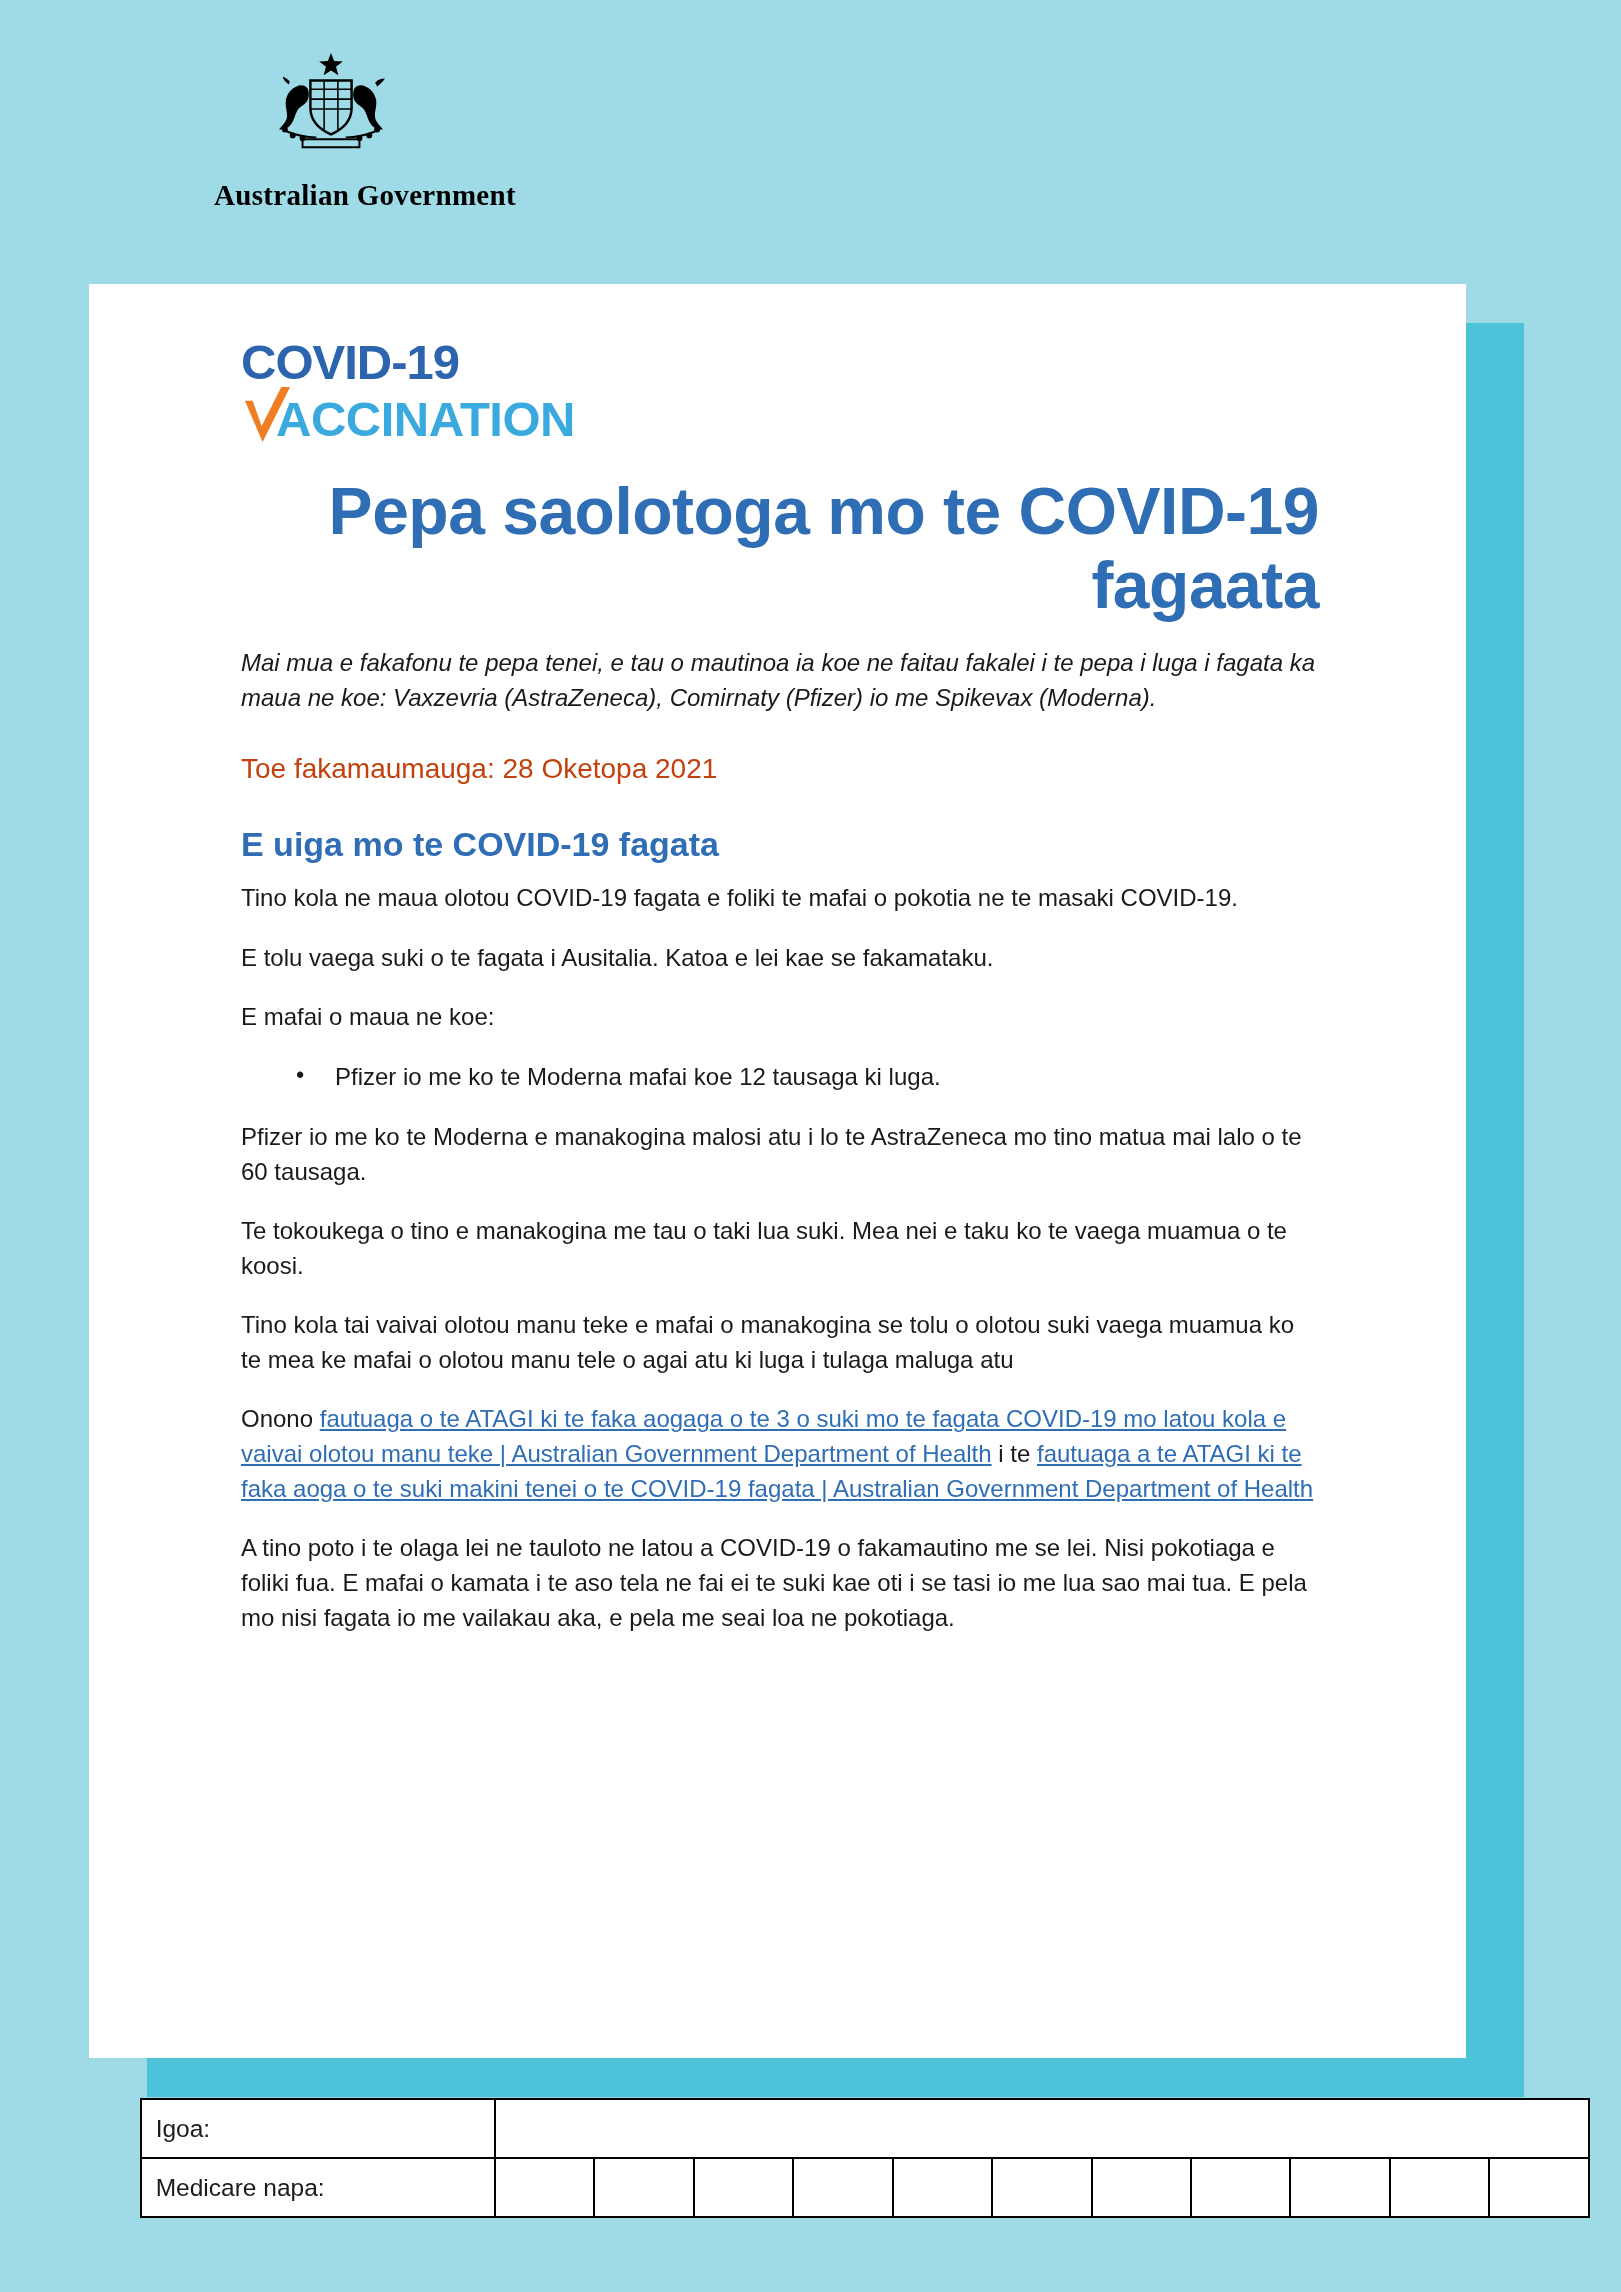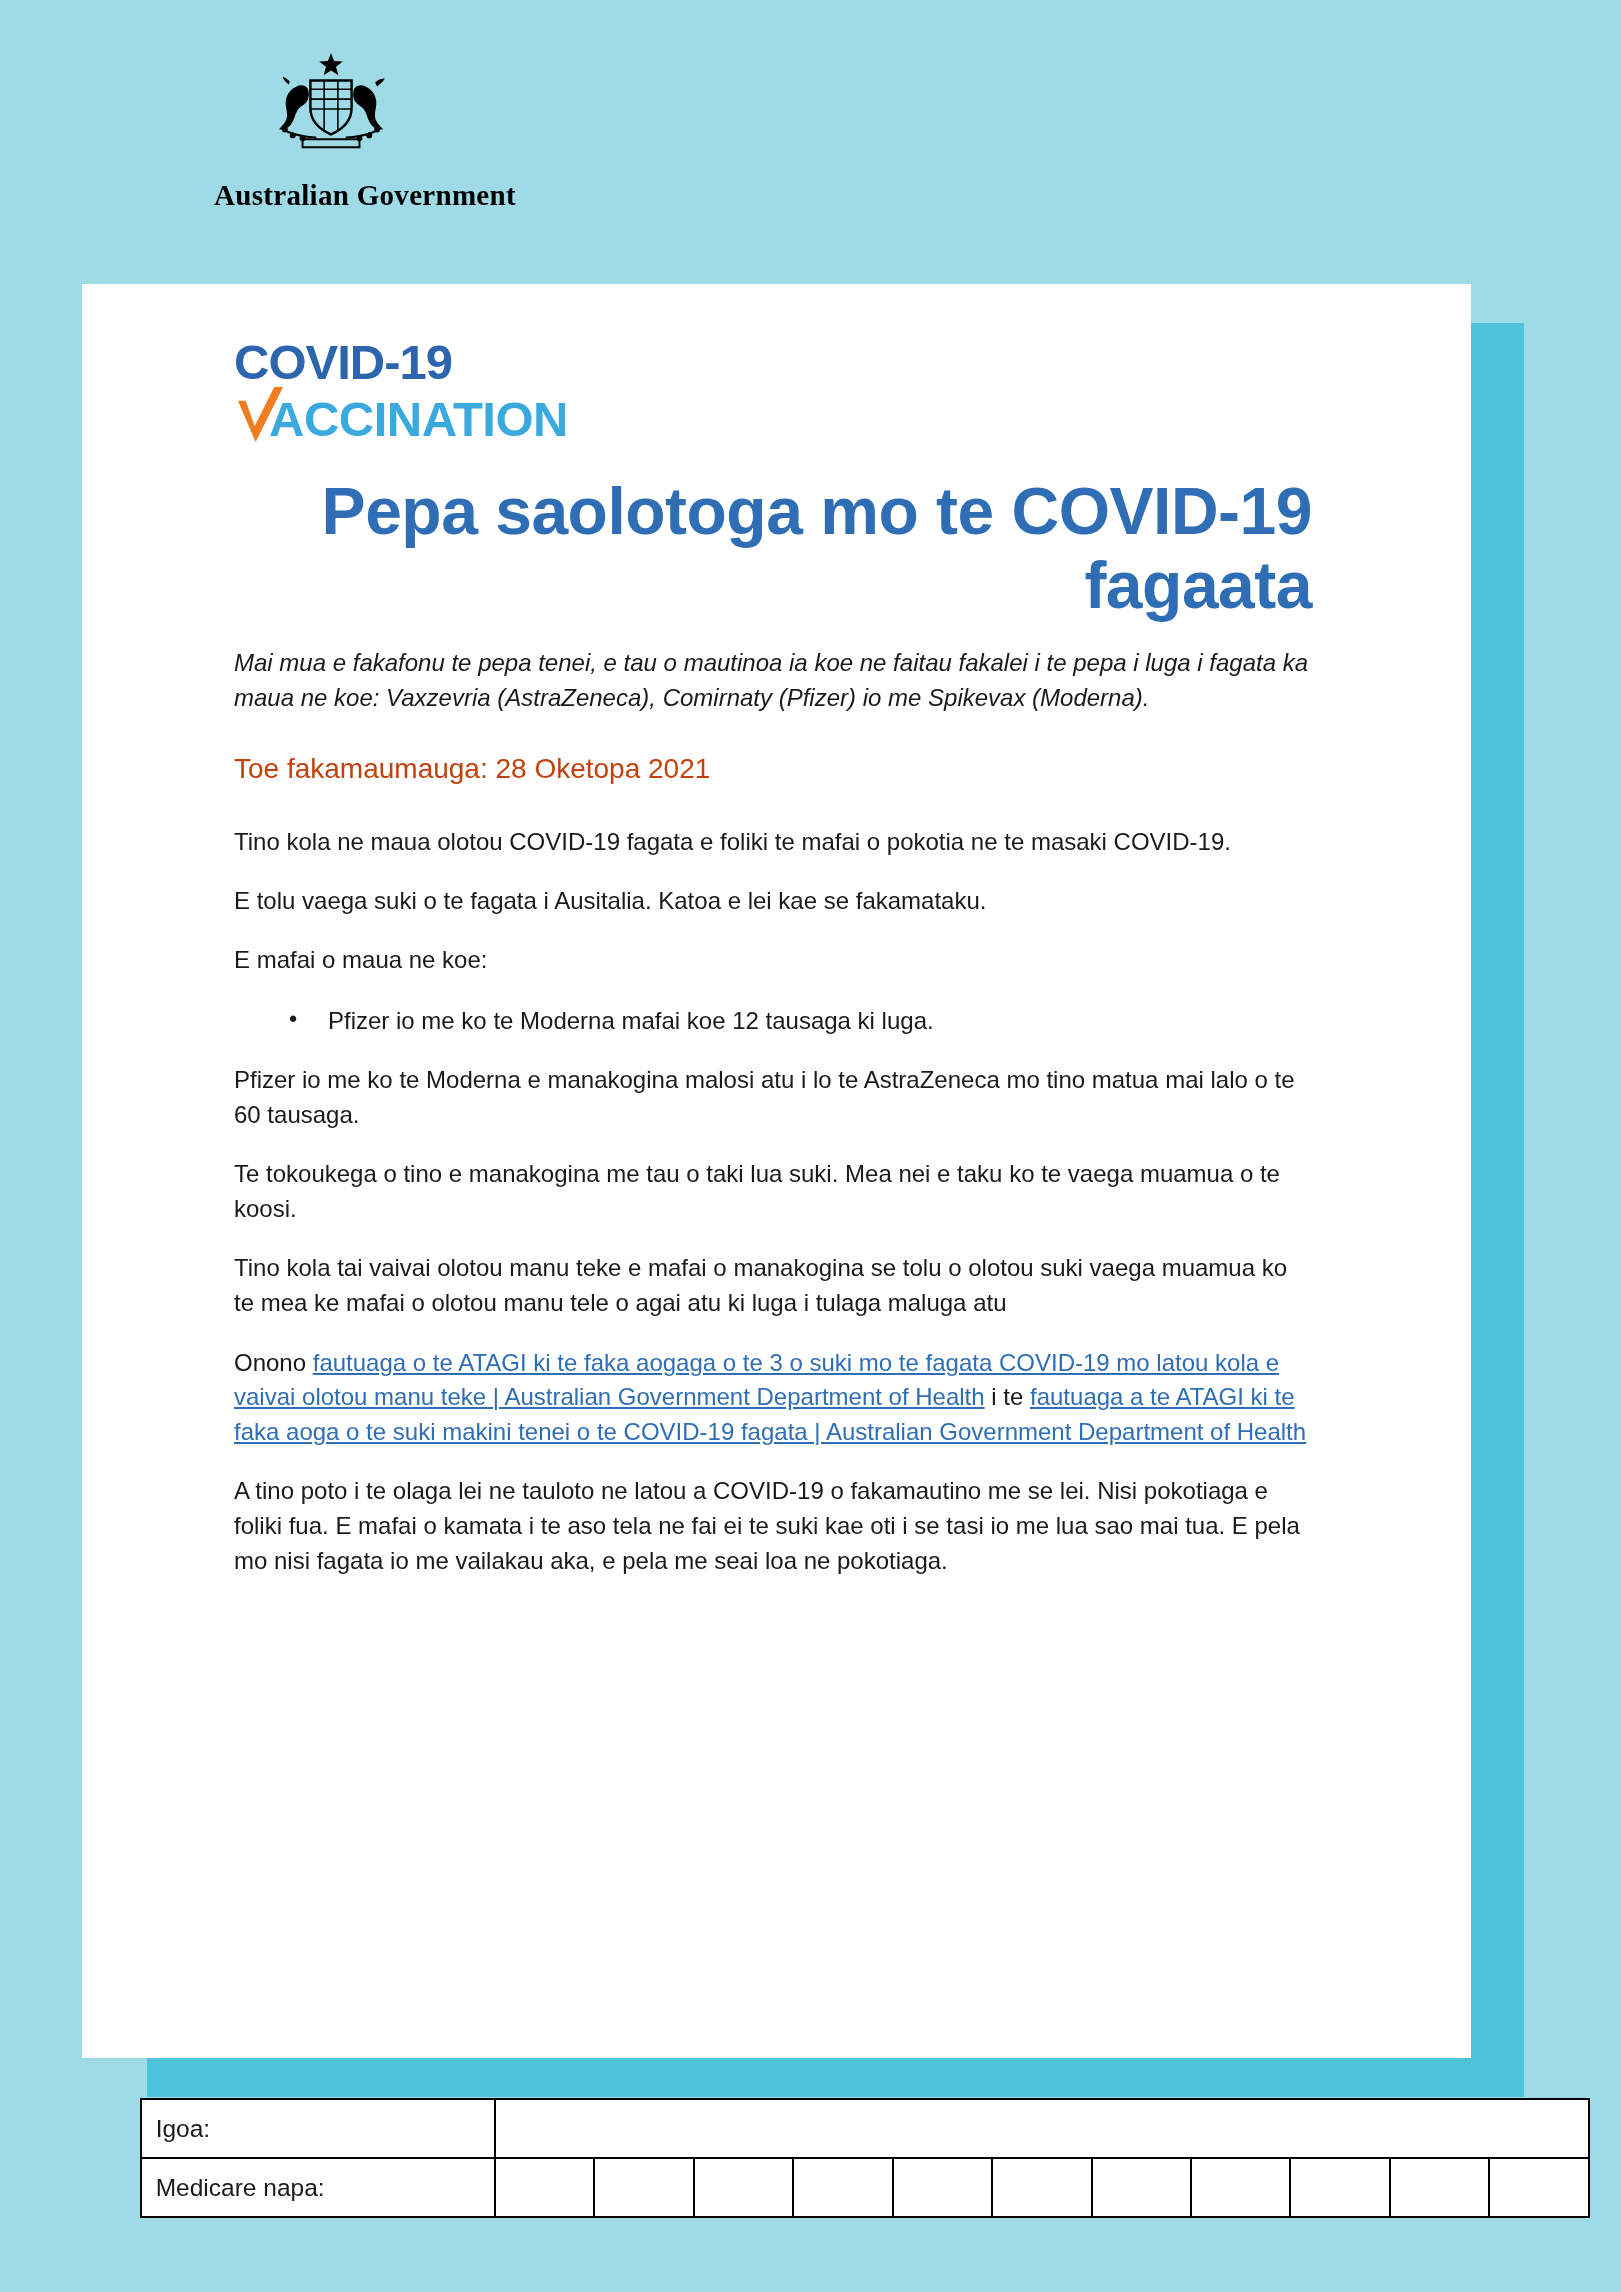--- a/index.html
+++ b/index.html
@@ -36,26 +36,25 @@
   .shadow-bar {
     position: absolute;
     left: 147px;
     top: 323px;
     width: 1377px;
     height: 1774px;
     background: #4cc3d9;
   }
   .card {
     position: absolute;
-    left: 82px;
+    left: 89px;
     top: 284px;
     width: 1377px;
     height: 1774px;
     background: #ffffff;
-    padding-left: 12px;
   }
   .card-inner {
     position: absolute;
     left: 152px;
     top: 54px;
     width: 1078px;
   }
 
   
   .logo {
@@ -222,20 +221,21 @@
       </svg>
       <div class="logo-line2">ACCINATION</div>
     </div>
 
     <h1 class="doc-title">Pepa saolotoga mo te COVID-19 fagaata</h1>
 
     <p class="lede">Mai mua e fakafonu te pepa tenei, e tau o mautinoa ia koe ne faitau fakalei i te pepa i luga i fagata ka maua ne koe: Vaxzevria (AstraZeneca), Comirnaty (Pfizer) io me Spikevax (Moderna).</p>
 
     <p class="updated">Toe fakamaumauga: 28 Oketopa 2021</p>
 
+    <h2 class="section-title">E uiga mo te COVID-19 fagata</h2>
 
     <p class="body">Tino kola ne maua olotou COVID-19 fagata e foliki te mafai o pokotia ne te masaki COVID-19.</p>
     <p class="body">E tolu vaega suki o te fagata i Ausitalia. Katoa e lei kae se fakamataku.</p>
     <p class="body">E mafai o maua ne koe:</p>
 
     <ul class="bullets">
       <li>Pfizer io me ko te Moderna mafai koe 12 tausaga ki luga.</li>
     </ul>
 
     <p class="body">Pfizer io me ko te Moderna e manakogina malosi atu i lo te AstraZeneca mo tino matua mai lalo o te 60 tausaga.</p>

